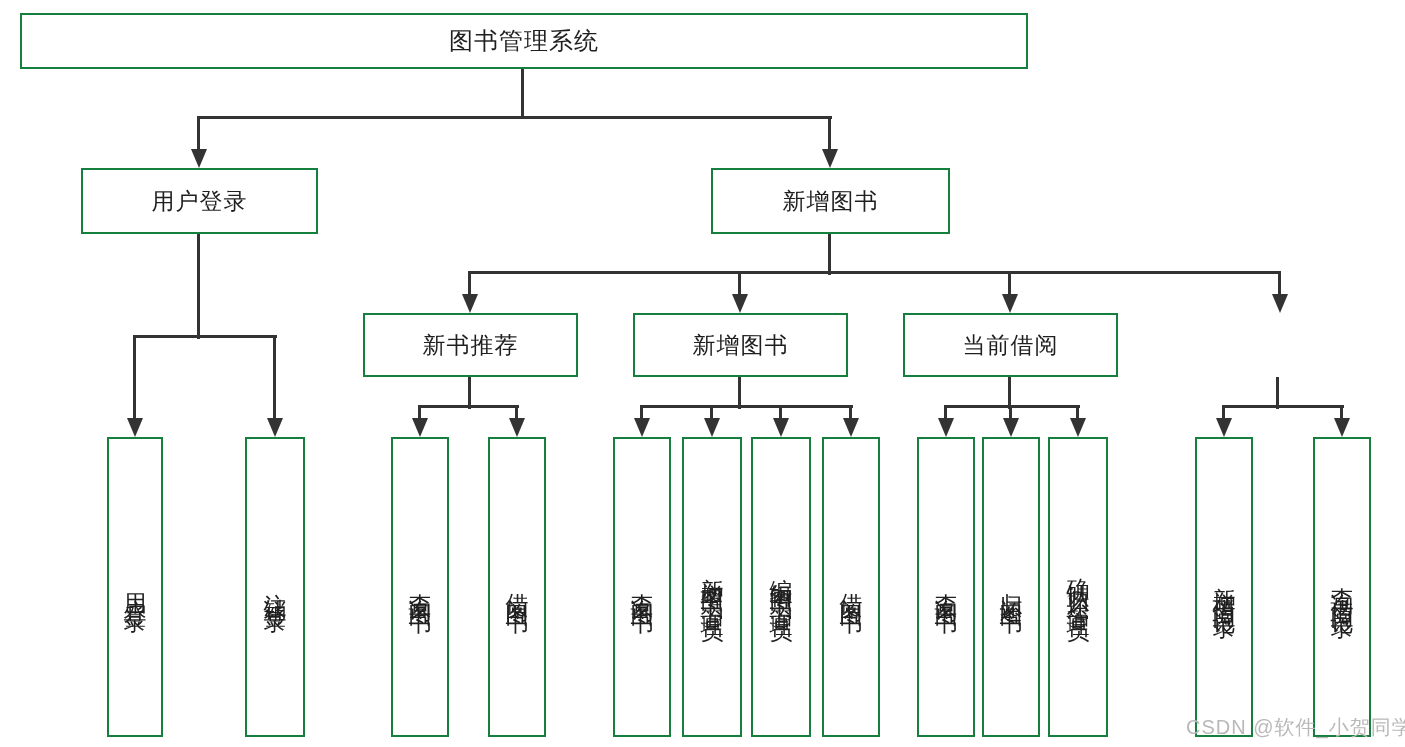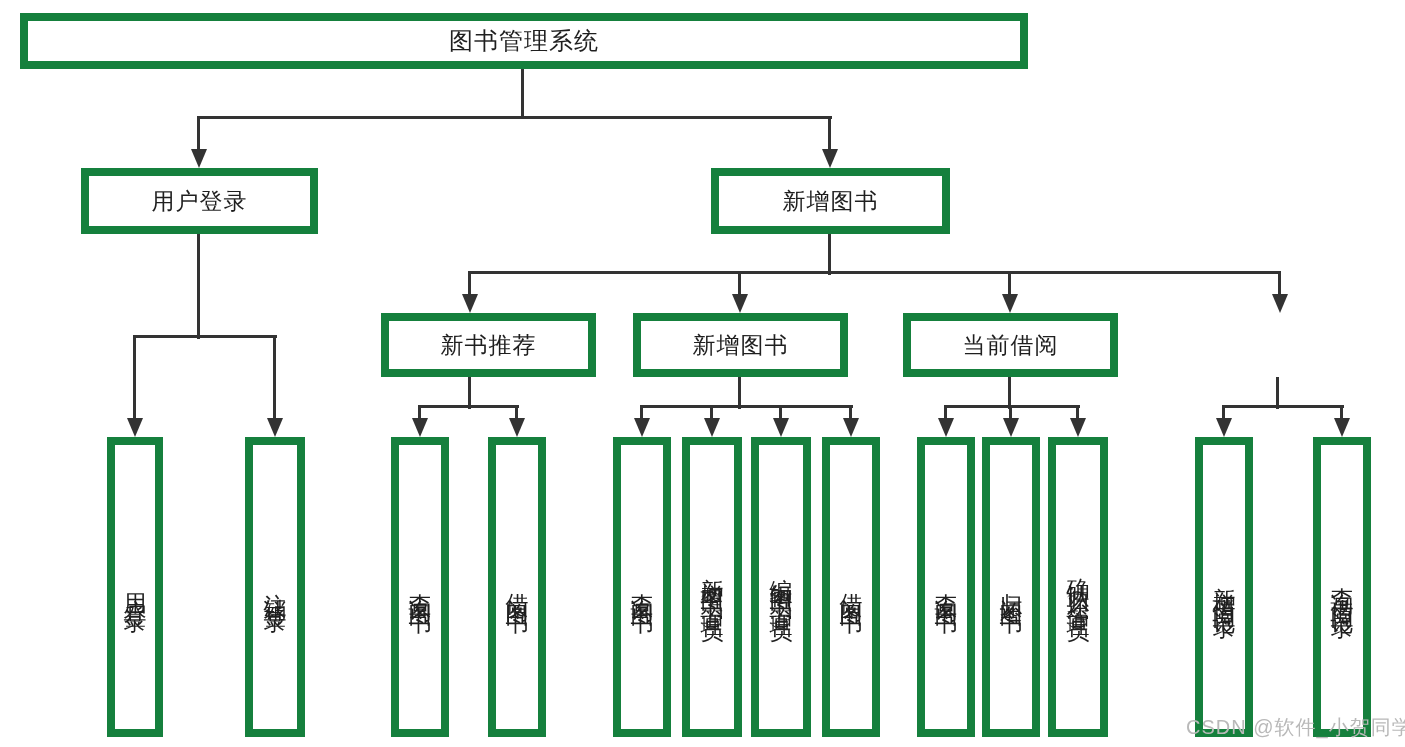--- a/index.html
+++ b/index.html
@@ -8,21 +8,21 @@
     width: 1405px;
     height: 747px;
     background: #ffffff;
     font-family: "Liberation Sans", sans-serif;
     overflow: hidden;
   }
   .box {
     position: absolute;
     box-sizing: border-box;
     background: #ffffff;
-    border: 8px solid #15803d;
+    border: 2px solid #15803d;
     display: flex;
     align-items: center;
     justify-content: center;
     color: #1f1f1f;
     font-size: 23px;
     letter-spacing: 1px;
     text-align: center;
     white-space: nowrap;
   }
   .box.root { font-size: 24px; }
@@ -75,21 +75,21 @@
   <div class="hl" style="left:468px;top:271px;width:813px"></div>
   <div class="vl" style="left:468px;top:271px;height:26px"></div>
   <div class="vl" style="left:738px;top:271px;height:26px"></div>
   <div class="vl" style="left:1008px;top:271px;height:26px"></div>
   <div class="vl" style="left:1278px;top:271px;height:26px"></div>
   <div class="ah" style="left:462px;top:294px"></div>
   <div class="ah" style="left:732px;top:294px"></div>
   <div class="ah" style="left:1002px;top:294px"></div>
   <div class="ah" style="left:1272px;top:294px"></div>
 
-  <div class="box" style="left:381px;top:313px;width:215px;height:64px">新书推荐</div>
+  <div class="box" style="left:363px;top:313px;width:215px;height:64px">新书推荐</div>
   <div class="box" style="left:633px;top:313px;width:215px;height:64px">新增图书</div>
   <div class="box" style="left:903px;top:313px;width:215px;height:64px">当前借阅</div>
 
   <div class="vl" style="left:197px;top:234px;height:105px"></div>
   <div class="hl" style="left:133px;top:335px;width:144px"></div>
   <div class="vl" style="left:133px;top:335px;height:84px"></div>
   <div class="vl" style="left:273px;top:335px;height:84px"></div>
   <div class="ah" style="left:127px;top:418px"></div>
   <div class="ah" style="left:267px;top:418px"></div>
 

